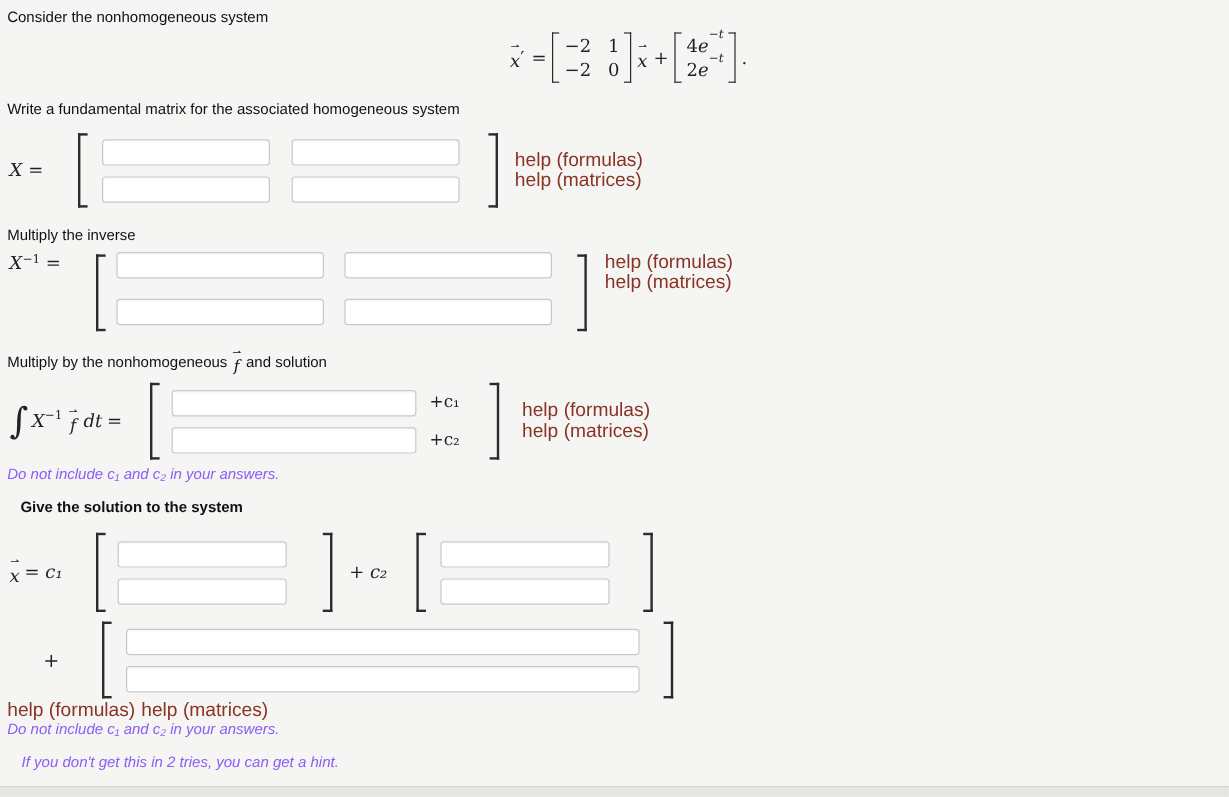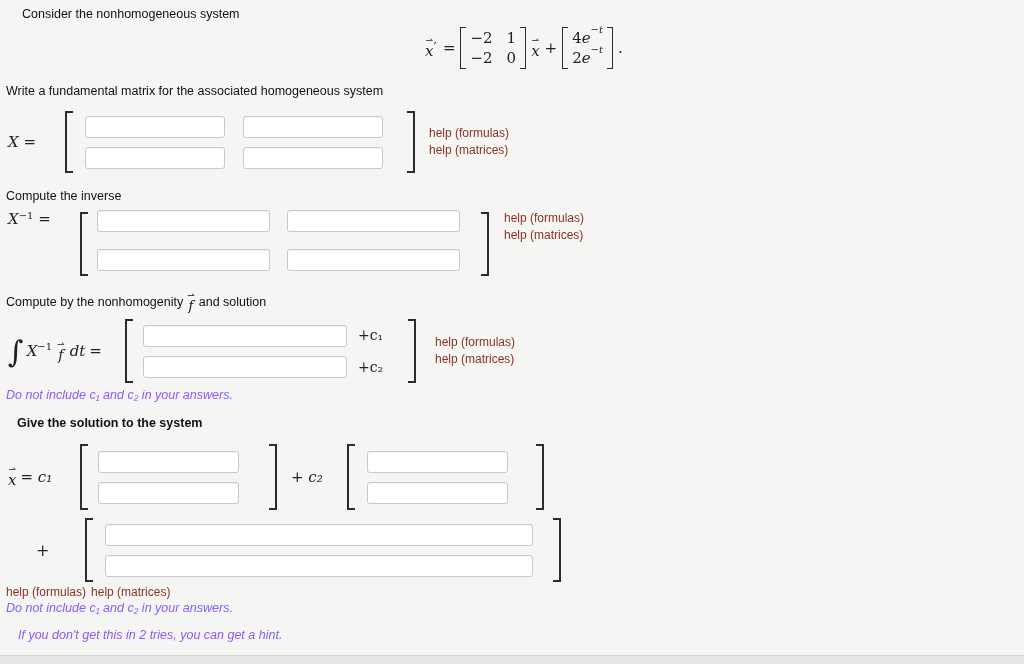--- a/index.html
+++ b/index.html
@@ -10,21 +10,21 @@
     color: #1a1a1a;
     position: relative;
     overflow: hidden;
   }
   .abs { position: absolute; }
   .prompt { font-size: 12.5px; color: #111; }
   .note { font-size: 12.5px; font-style: italic; color: #8b5cf6; }
   .math { font-family: "DejaVu Serif", serif; color: #222; }
   .it { font-style: italic; }
   .sup { font-size: 10px; position: relative; top: -5px; font-family: "DejaVu Serif", serif; }
-  .help-link { color: #8a3324; font-size: 12px; text-decoration: none; cursor: pointer; display: block; line-height: 17px; }
+  .help-link { color: #8a3324; font-size: 16px; text-decoration: none; cursor: pointer; display: block; line-height: 17px; }
   .help-col { display: flex; flex-direction: column; }
   .help-inline { display: flex; gap: 5px; }
   .help-inline .help-link { display: inline; }
 
   
   .vec { display: inline-flex; flex-direction: column; align-items: center; line-height: 1; vertical-align: -2px; }
   .vec .arrow { font-size: 9px; height: 7px; overflow: hidden; line-height: 7px; font-family: "DejaVu Sans", sans-serif; }
   .vec .letter { font-family: "DejaVu Serif", serif; font-style: italic; line-height: 1; }
 
   
@@ -110,21 +110,21 @@
 
   #footer-strip {
     left: 0; right: 0; bottom: 0; height: 9px;
     background: #e5e5e3;
     border-top: 1px solid #d6d6d4;
   }
 </style>
 </head>
 <body>
 
-<div class="abs prompt" style="left:6px; top:7px;margin-left:16px;">Consider the nonhomogeneous system</div>
+<div class="abs prompt" style="left:6px; top:7px;">Consider the nonhomogeneous system</div>
 
 <div class="abs math" id="equation">
   <span style="display:inline-flex; align-items:center;">
     <span class="vec">
       <span class="arrow">⇀</span>
       <span class="letter">x</span>
     </span>
       <span class="math">′</span>
     <span class="math" style="margin-left:6px;">=</span>
   </span>
@@ -182,21 +182,21 @@
     <input class="answer-input" type="text" style="">
     <input class="answer-input" type="text" style="">
   </div>
   <div class="brk r"></div>
   <div class="help-col">
     <a class="help-link">help (formulas)</a>
     <a class="help-link">help (matrices)</a>
   </div>
 </div>
 
-<div class="abs prompt" style="left:6px; top:189px;">Compute the inverse</div>
+<div class="abs prompt" style="left:6px; top:189px;">Multiply the inverse</div>
 
 <div class="abs" id="sec-inv">
   <span class="label math">
     <span class="it">X</span><span class="sup">−1</span>
     <span>=</span>
   </span>
   <div class="brk l"></div>
   <div class="grid2x2">
     <input class="answer-input" type="text" style="">
     <input class="answer-input" type="text" style="">
@@ -204,21 +204,21 @@
     <input class="answer-input" type="text" style="">
   </div>
   <div class="brk r"></div>
   <div class="help-col">
     <a class="help-link">help (formulas)</a>
     <a class="help-link">help (matrices)</a>
   </div>
 </div>
 
 <div class="abs prompt" style="left:6px; top:292px; display:flex; align-items:center; gap:4px;">
-  <span>Compute by the nonhomogenity</span>
+  <span>Multiply by the nonhomogeneous</span>
   <span class="vec" style="font-size:13px;">
     <span class="arrow">⇀</span>
     <span class="letter">f</span>
   </span>
   <span>and solution</span>
 </div>
 
 <div class="abs" id="sec-int">
   <span class="label math">
     <span class="int-sign">∫</span>

